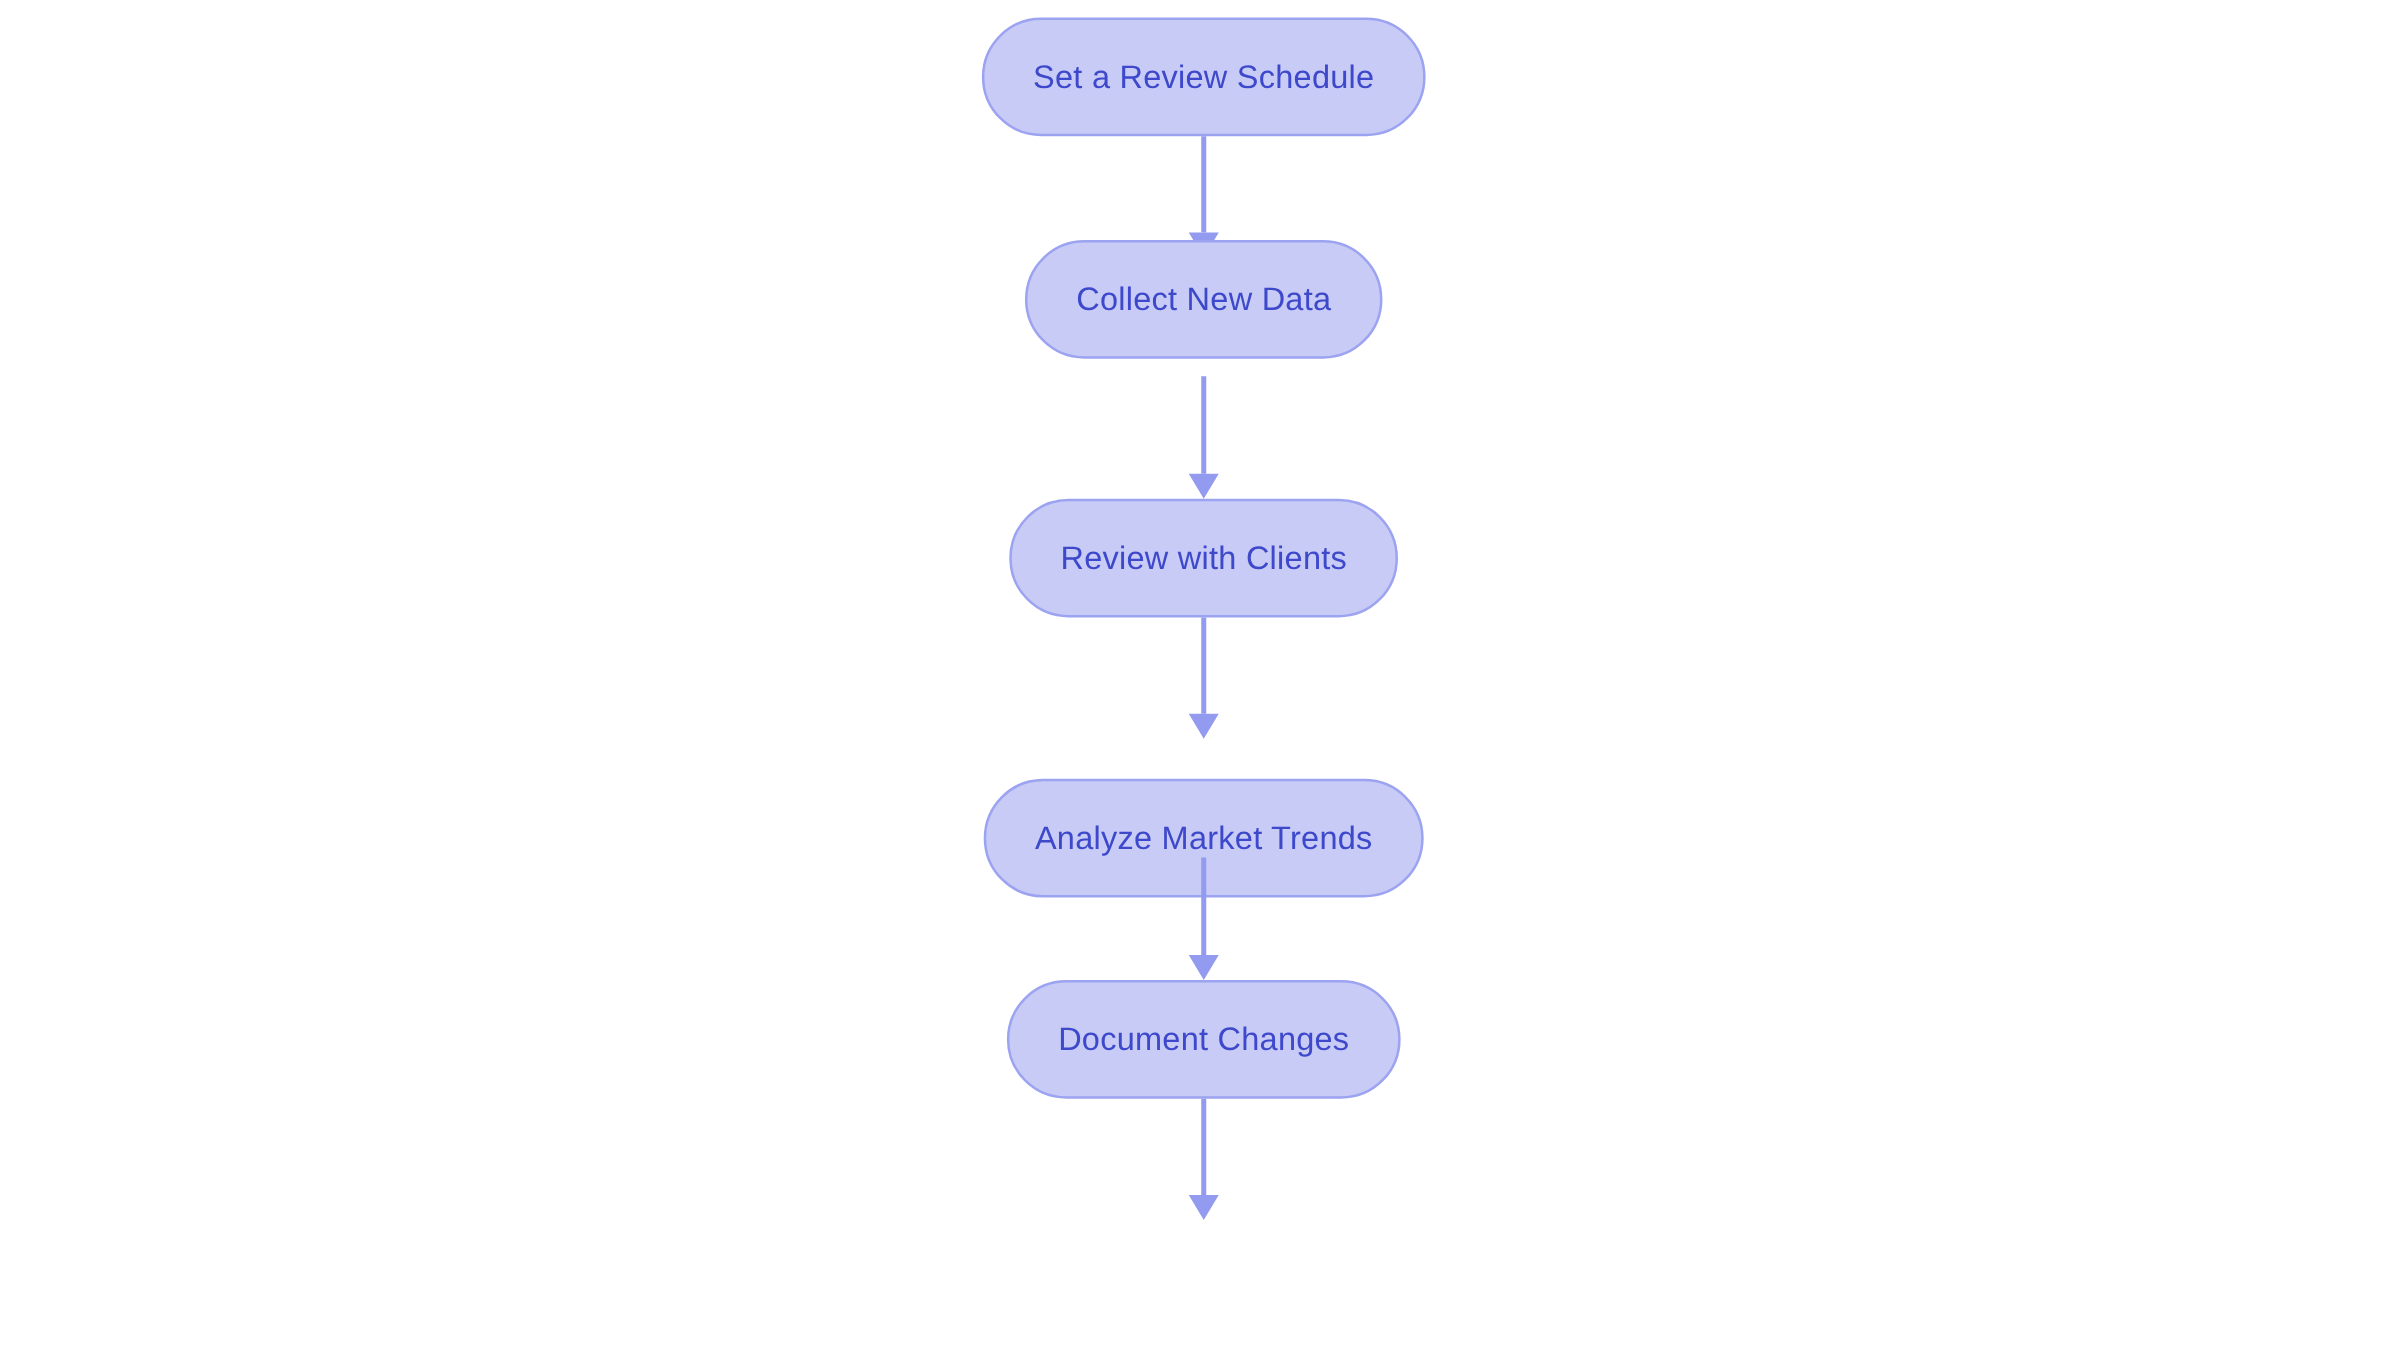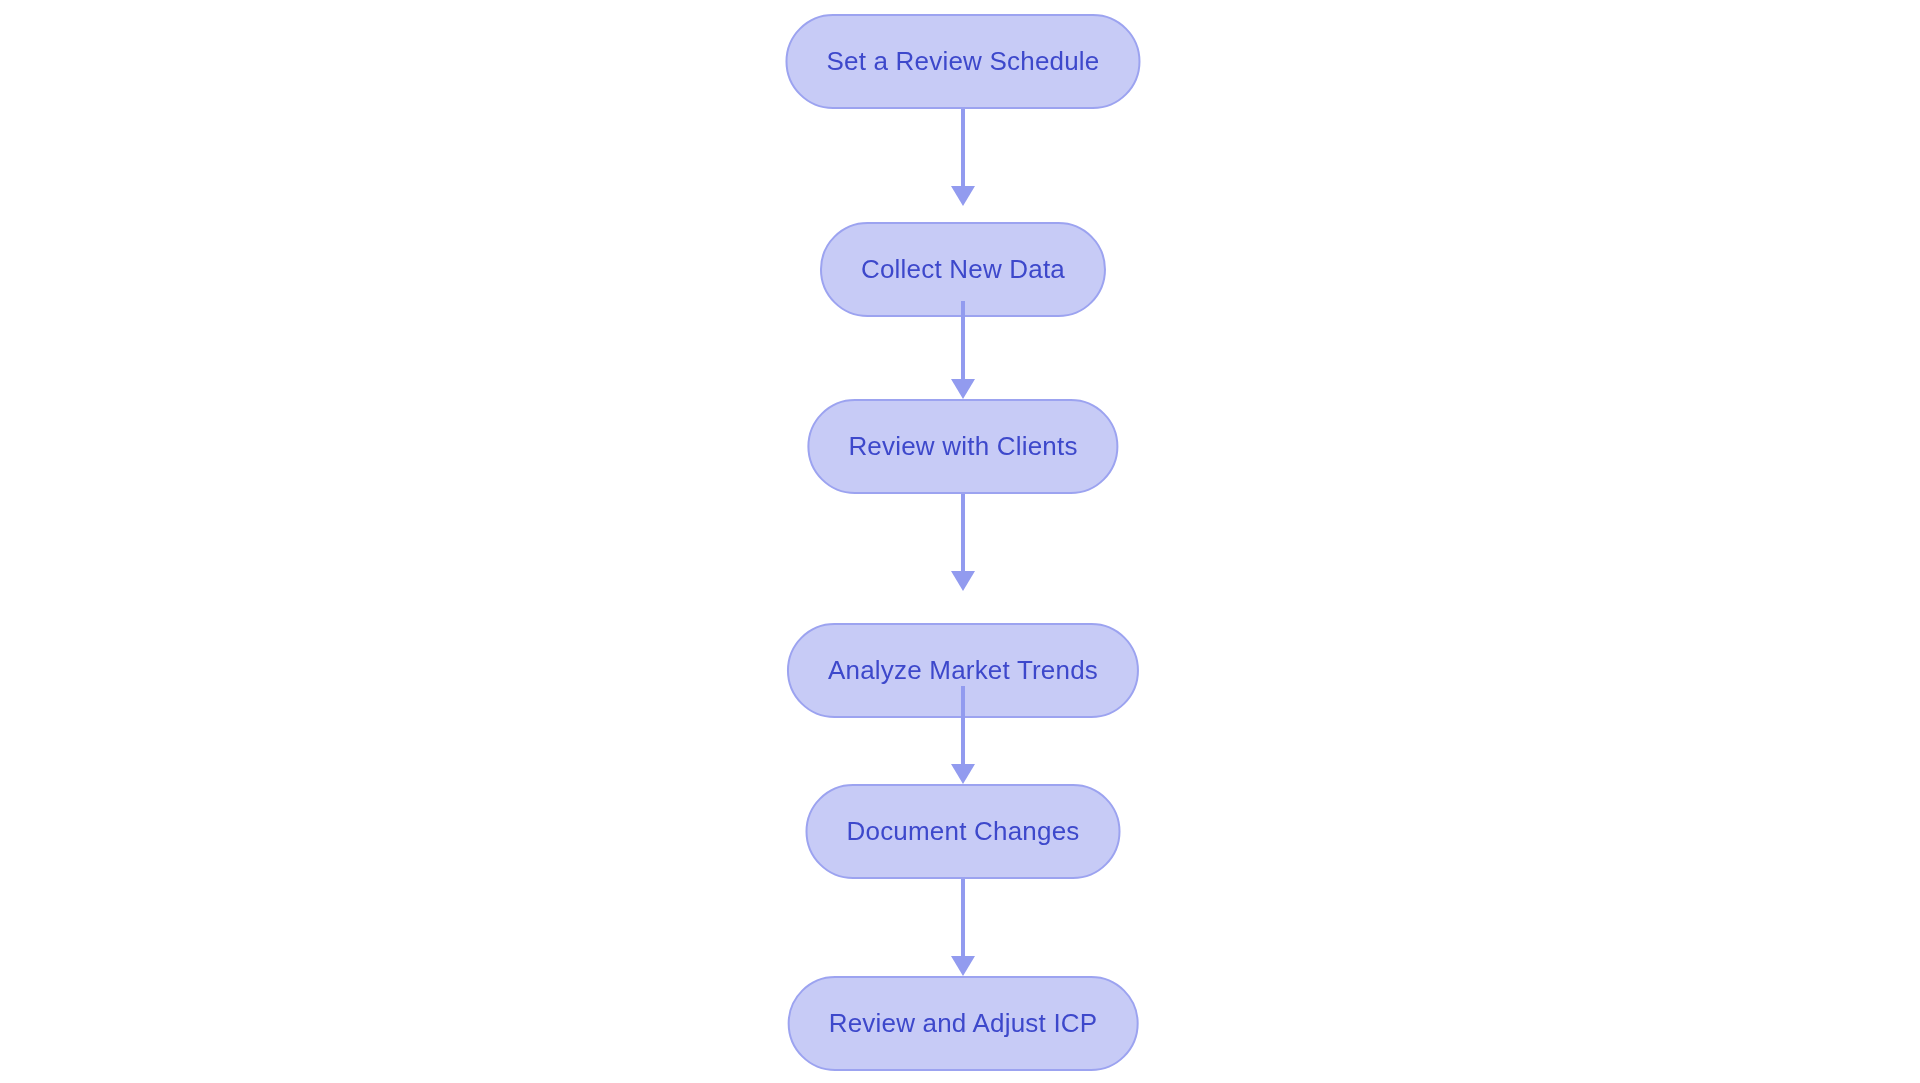--- a/index.html
+++ b/index.html
@@ -27,21 +27,21 @@
     border: 2px solid var(--node-border, #9ca3f0);
     color: var(--node-text, #3d48cb);
     font-size: 26px;
     letter-spacing: 0.2px;
     display: flex;
     align-items: center;
     justify-content: center;
     white-space: nowrap;
   }
   .node.n1 { top: 14px; }
-  .node.n2 { top: 222px; }
+  .node.n2 { top: 192px; }
   .node.n3 { top: 399px; }
   .node.n4 { top: 591px; margin-top: 32px; }
   .node.n5 { top: 784px; justify-content: flex-end; }
   .node.n6 { top: 976px; }
 
   .arrow {
     position: absolute;
     left: 963px;
     transform: translateX(-50%);
     display: flex;
@@ -111,17 +111,14 @@
 
   <div class="node n5">
     <span>Document Changes</span>
   </div>
 
   <div class="arrow a5">
     <div class="stem"></div>
     <div class="head"></div>
   </div>
 
-  <div class="node n6">
-    <span>Review and Adjust ICP</span>
-  </div>
 
 </div>
 
 </body></html>

